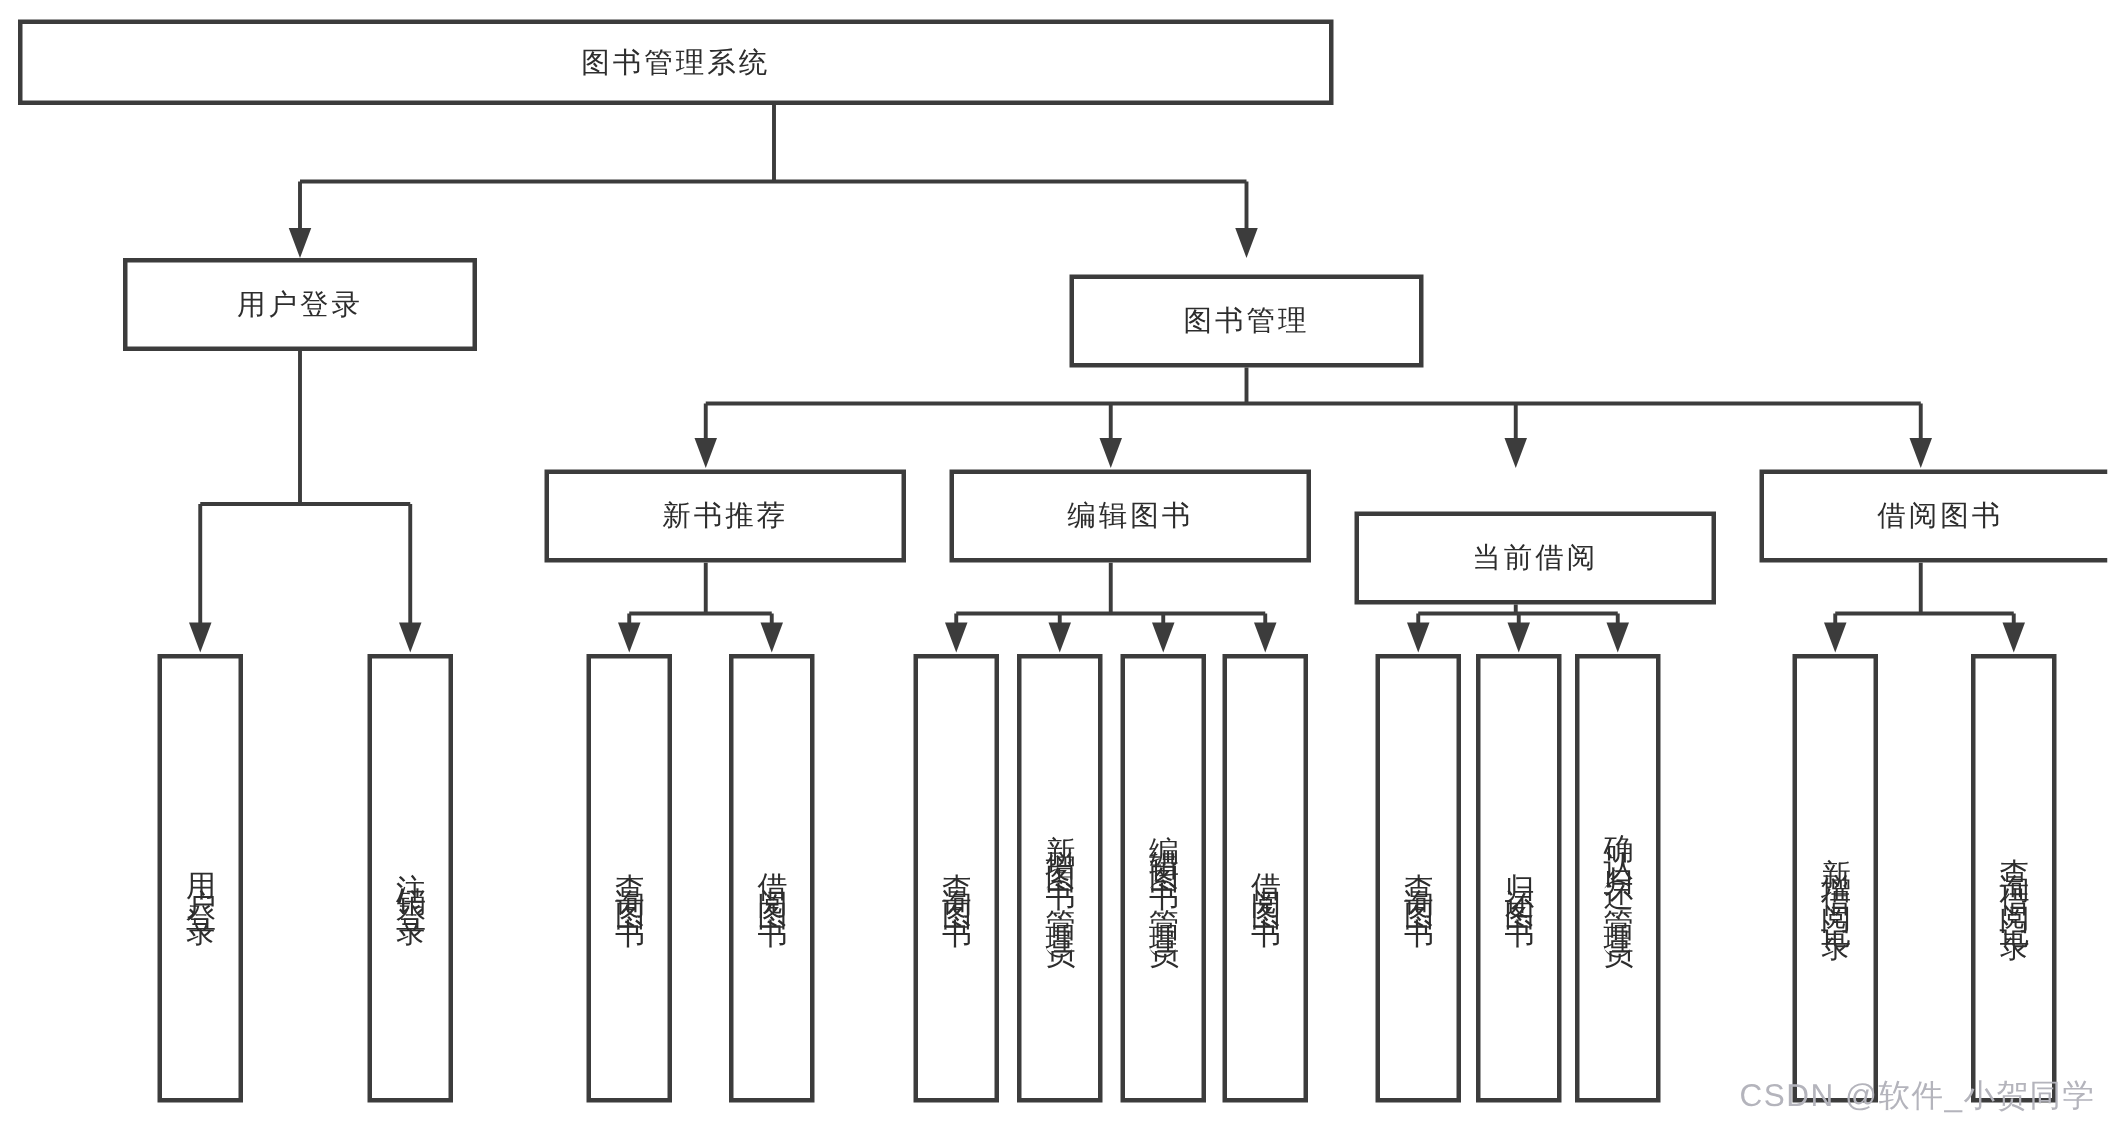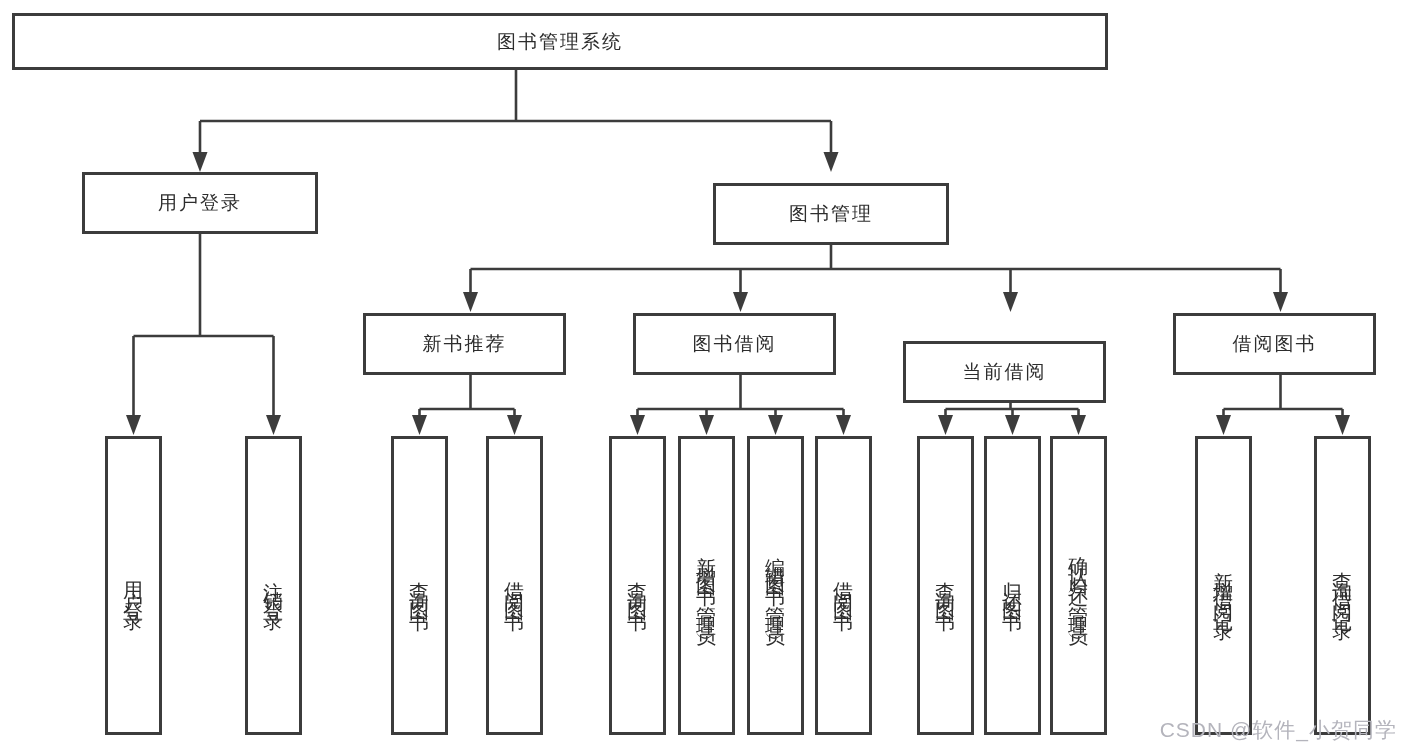--- a/index.html
+++ b/index.html
@@ -38,23 +38,23 @@
   }
   .v-label {
     writing-mode: vertical-rl;
     text-orientation: mixed;
     font-size: 20px;
     letter-spacing: 10px;
     line-height: 1.2;
     white-space: nowrap;
   }
   
-  .root-box  { left: 12px;  top: 13px;  width: 1096px; height: 57px; }
+  .root-box  { left: 12px;  top: 13px;  width: 877px; height: 57px; }
   .l2-box    { top: 172px; width: 236px; height: 62px; }
-  .l3-box    { top: 313px; width: 203px; height: 62px; }
+  .l3-box    { top: 313px; width: 241px; height: 62px; }
   .leaf-box  { top: 436px; width: 57px;  height: 299px; }
   .watermark {
     position: absolute;
     right: 8px;
     top: 716px;
     font-size: 21px;
     letter-spacing: 1px;
     color: #b4b4bc;
     white-space: nowrap;
   }
@@ -115,21 +115,21 @@
     <span class="h-label">用户登录</span>
   </div>
   <div class="box l2-box" style="left:713px;margin-top:11px;">
     <span class="h-label">图书管理</span>
   </div>
 
   <div class="box l3-box" style="left:363px;">
     <span class="h-label">新书推荐</span>
   </div>
   <div class="box l3-box" style="left:633px;">
-    <span class="h-label">图书借阅</span>
+    <span class="h-label">编辑图书</span>
   </div>
   <div class="box l3-box" style="left:903px;margin-top:28px;">
     <span class="h-label">当前借阅</span>
   </div>
   <div class="box l3-box" style="left:1173px;">
     <span class="h-label">借阅图书</span>
   </div>
 
   <div class="box leaf-box" style="left:105px;">
     <span class="v-label">用户登录</span>

